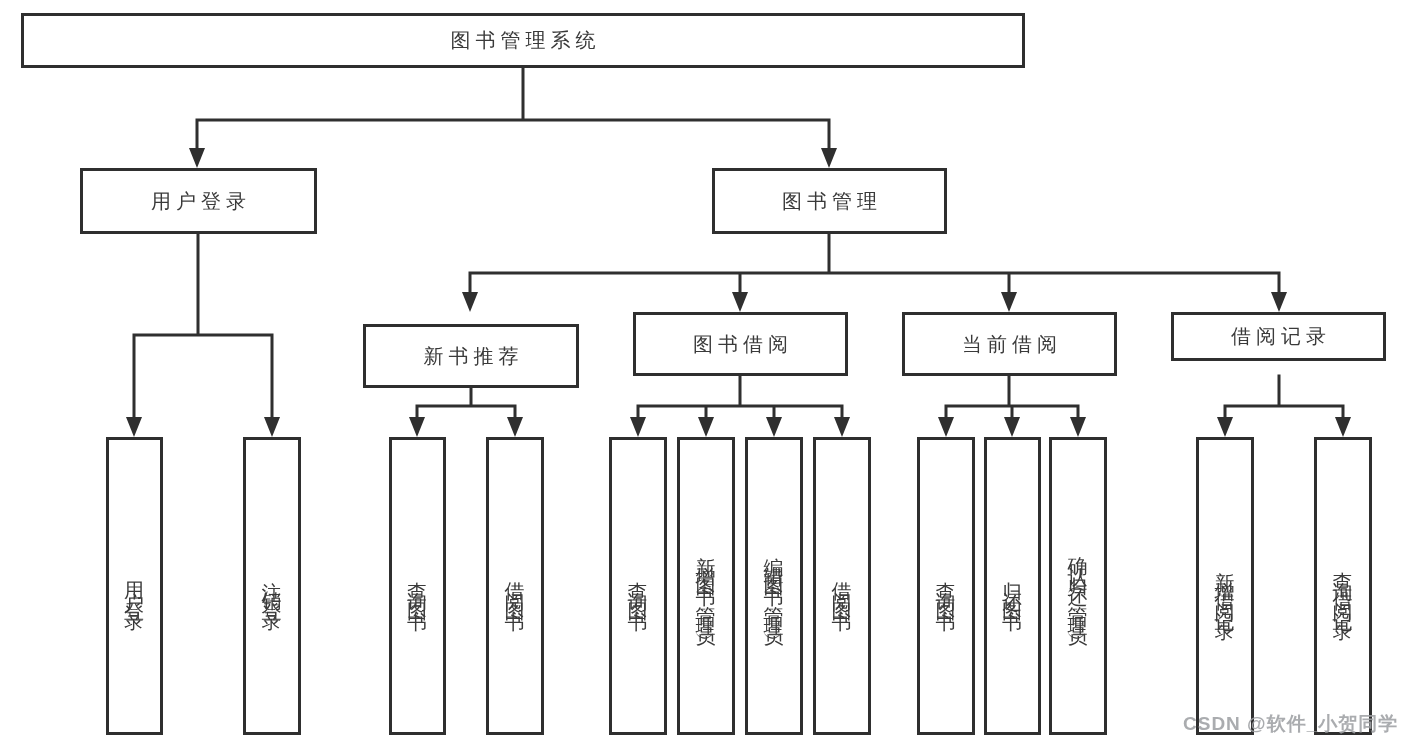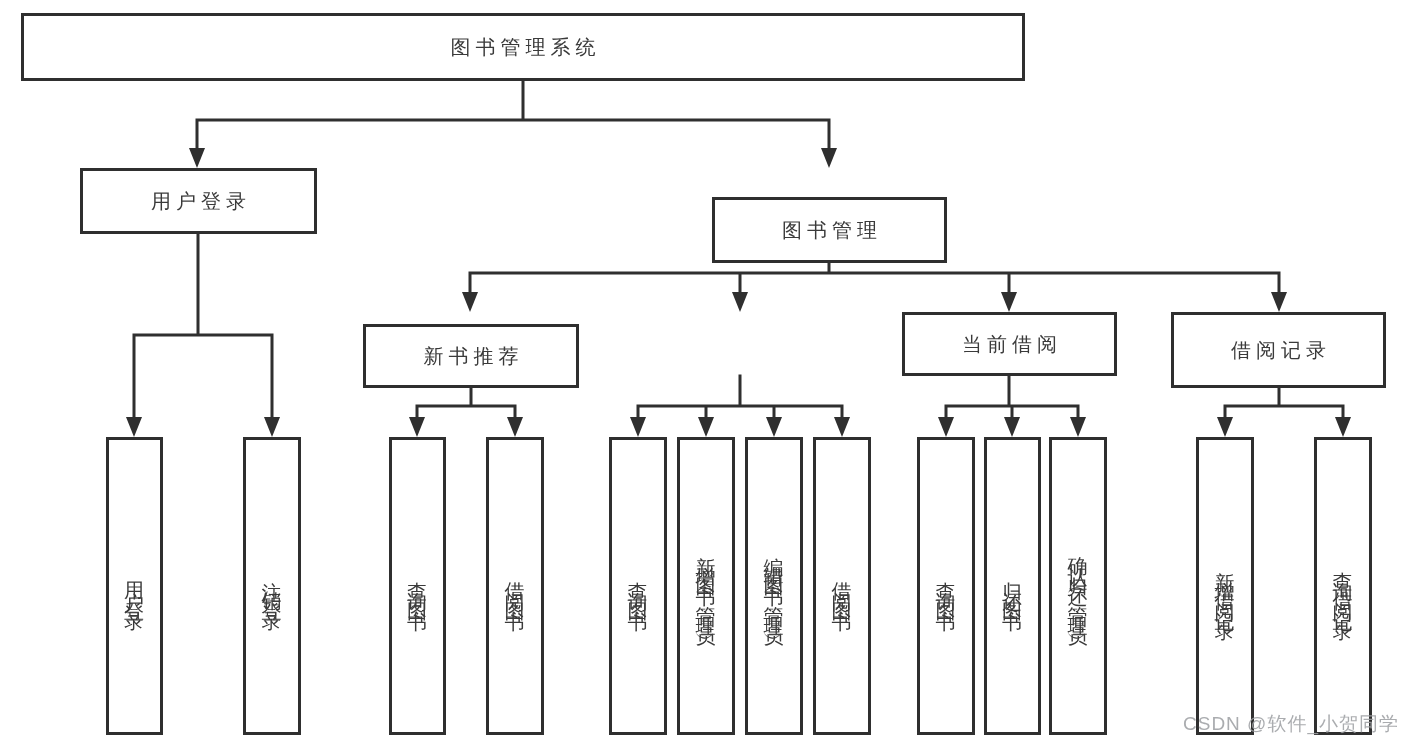--- a/index.html
+++ b/index.html
@@ -57,20 +57,21 @@
   }
   .watermark {
     position: absolute;
     left: 1183px;
     top: 711px;
     font-size: 19px;
     letter-spacing: 1px;
     color: rgba(158, 160, 164, 0.88);
     white-space: nowrap;
     z-index: 5;
+    font-weight: bold;
   }
 </style>
 </head>
 <body>
 
 <div id="canvas">
 
   <svg id="connectors" viewBox="0 0 1405 747" xmlns="http://www.w3.org/2000/svg">
 
     <g>
@@ -114,28 +115,29 @@
       <polygon class="ahead" points="1070,417 1086,417 1078,437"></polygon>
     </g>
 
     <g>
       <path class="cline" d="M1279 376 V406 M1225 406 H1343 M1225 406 V421 M1343 406 V421"></path>
       <polygon class="ahead" points="1217,417 1233,417 1225,437"></polygon>
       <polygon class="ahead" points="1335,417 1351,417 1343,437"></polygon>
     </g>
   </svg>
 
-  <div class="node" style="left:21px; top:13px; width:1004px; height:68px;">图书管理系统</div>
+  <div class="node" style="left:21px; top:13px; width:1004px; height:55px;">图书管理系统</div>
 
   <div class="node" style="left:80px; top:168px; width:237px; height:66px;">用户登录</div>
-  <div class="node" style="left:712px; top:168px; width:235px; height:66px;margin-top:29px;">图书管理</div>
+  <div class="node" style="left:712px; top:168px; width:235px; height:66px;">图书管理</div>
 
   <div class="node" style="left:363px; top:312px; width:216px; height:64px;margin-top:12px;">新书推荐</div>
+  <div class="node" style="left:633px; top:312px; width:215px; height:64px;">图书借阅</div>
   <div class="node" style="left:902px; top:312px; width:215px; height:64px;font-family:Liberation Mono, monospace;">当前借阅</div>
-  <div class="node" style="left:1171px; top:312px; width:215px; height:76px;">借阅记录</div>
+  <div class="node" style="left:1171px; top:312px; width:215px; height:49px;">借阅记录</div>
 
   <div class="node vnode" style="left:106px; top:437px; width:57px; height:298px;">用户登录</div>
   <div class="node vnode" style="left:243px; top:437px; width:58px; height:298px;">注销登录</div>
 
   <div class="node vnode" style="left:389px; top:437px; width:57px; height:298px;">查询图书</div>
   <div class="node vnode" style="left:486px; top:437px; width:58px; height:298px;">借阅图书</div>
 
   <div class="node vnode" style="left:609px; top:437px; width:58px; height:298px;">查询图书</div>
   <div class="node vnode" style="left:677px; top:437px; width:58px; height:298px;">新增图书（管理员）</div>
   <div class="node vnode" style="left:745px; top:437px; width:58px; height:298px;">编辑图书（管理员）</div>

